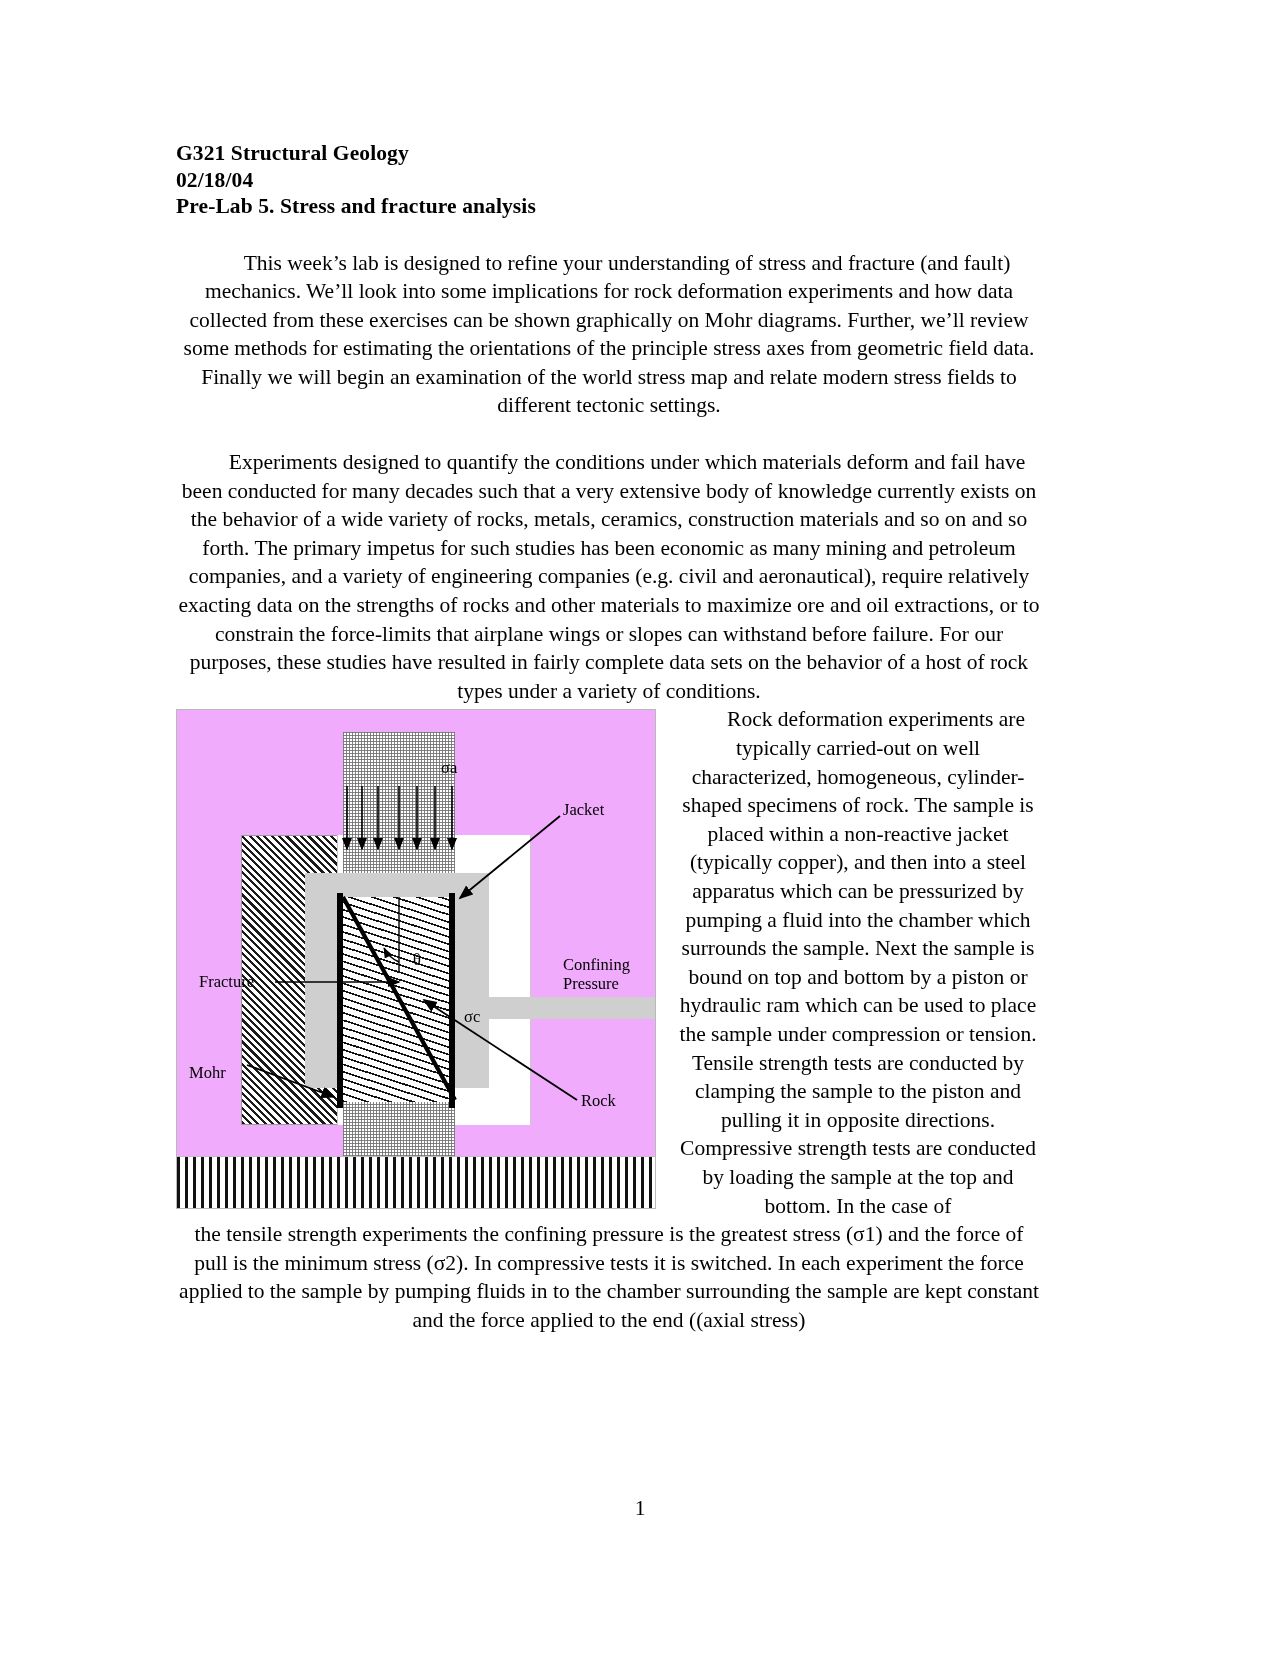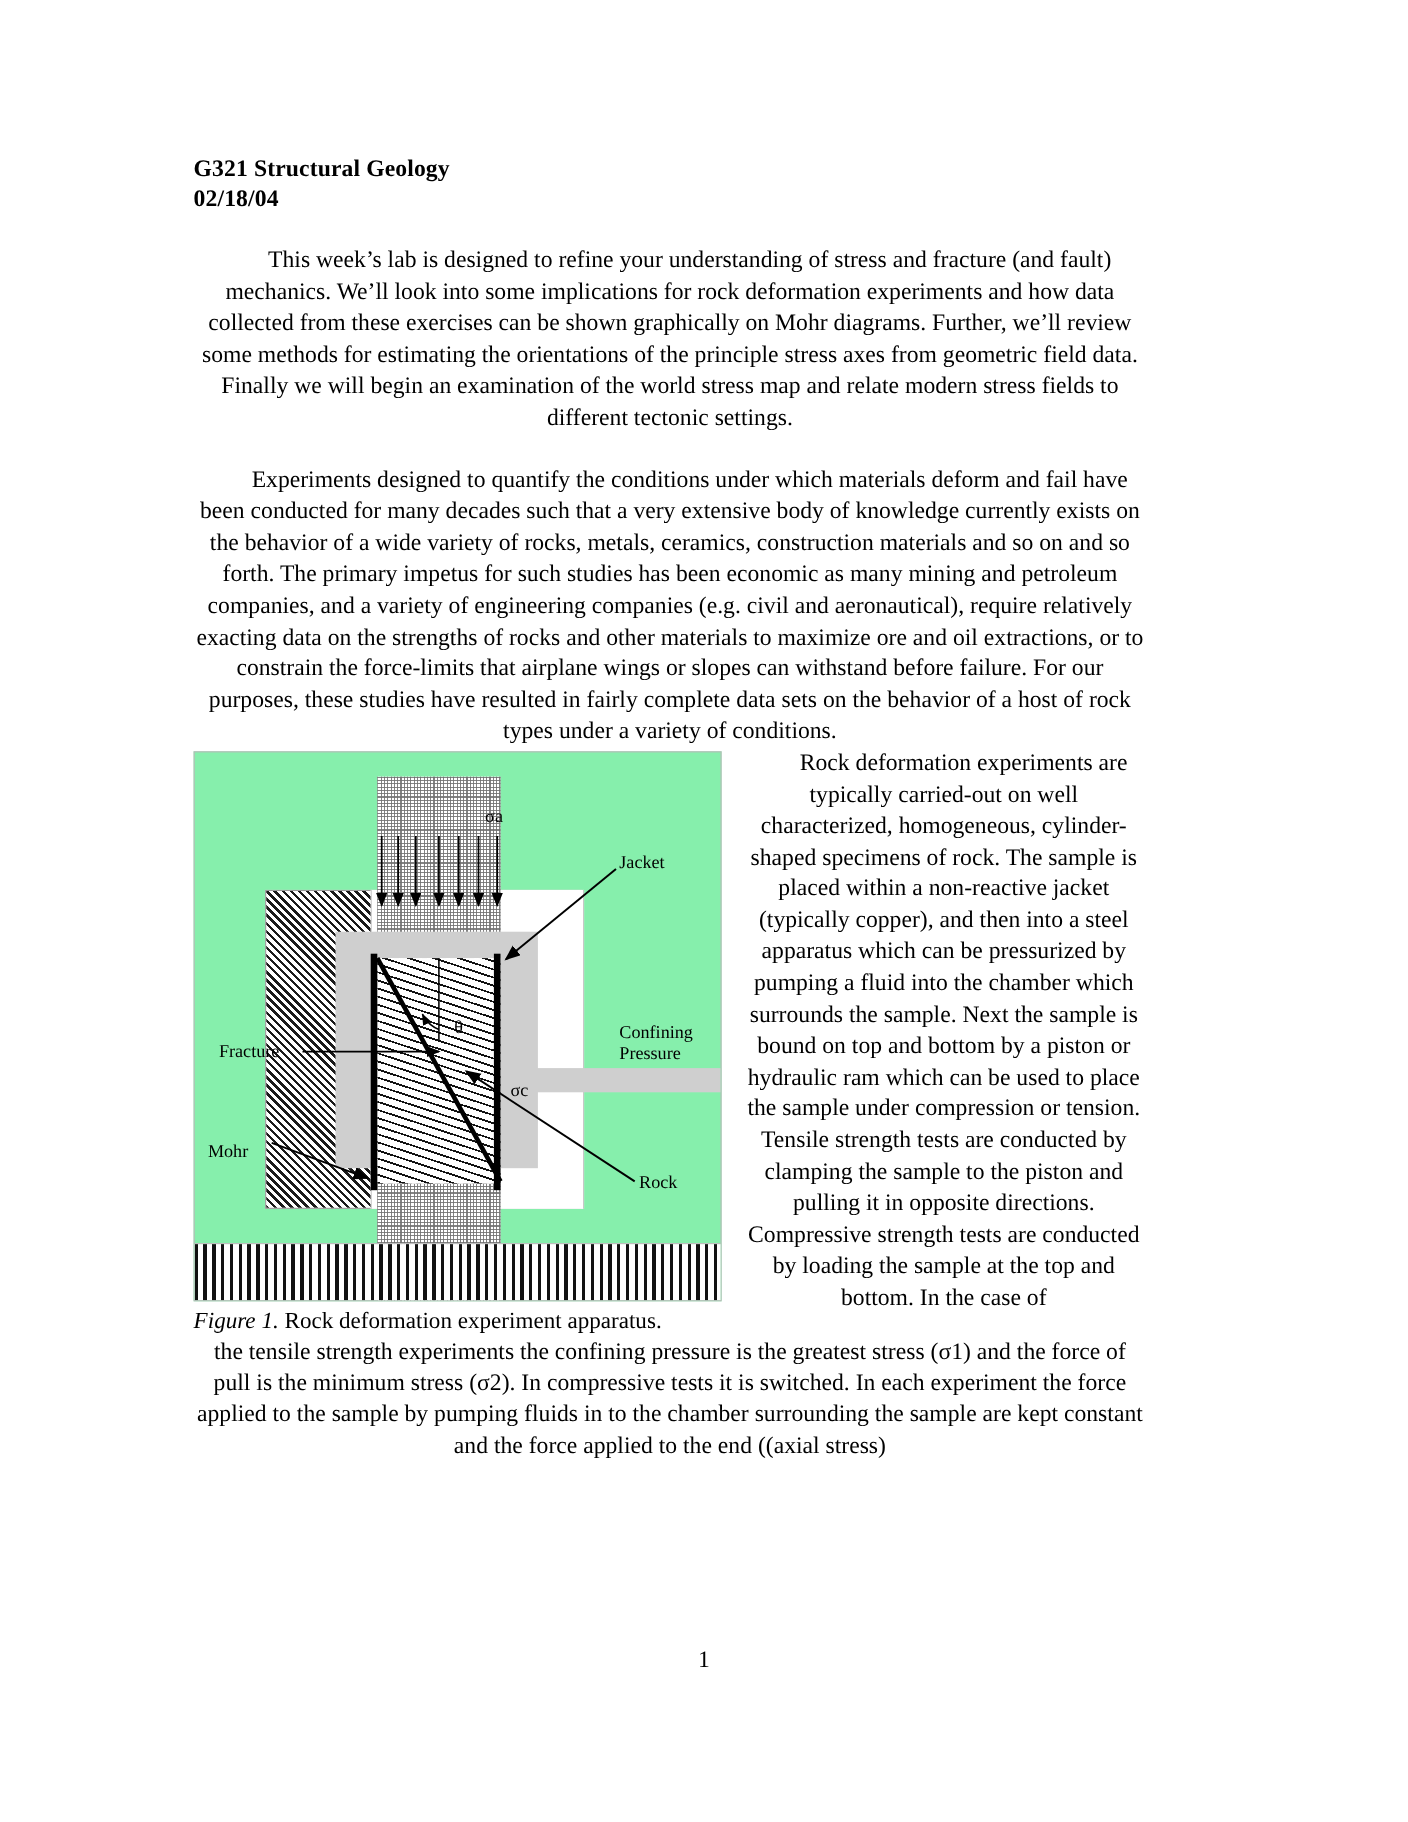--- a/index.html
+++ b/index.html
@@ -53,21 +53,21 @@
   .figure-wrap {
     float: left;
     width: 484px;
     margin: 4px 14px 0 0;
   }
   .fig-box {
     position: relative;
     width: 480px;
     height: 500px;
     border: 1px solid #b9b9b9;
-    background: #86efac;
+    background: #f0abfc;
     box-sizing: border-box;
     overflow: hidden;
   }
   .fig-caption {
     font-size: 21px;
     line-height: 27px;
     margin-top: 4px;
     width: 480px;
   }
   .fig-caption .fignum { font-style: italic; }
@@ -185,20 +185,21 @@
 </head>
 <body>
 
 <div class="page">
 
   <div class="content">
 
     <div>
       <div class="hdr-line">G321 Structural Geology</div>
       <div class="hdr-line">02/18/04</div>
+      <div class="hdr-line">Pre-Lab 5. Stress and fracture analysis</div>
     </div>
 
     <div class="gap-after-header"></div>
 
     <p class="body"><span class="indent"></span><span>This week’s lab is designed to refine your understanding of stress and fracture (and fault) mechanics.  We’ll look into some implications for rock deformation experiments and how data collected from these exercises can be shown graphically on Mohr diagrams.  Further, we’ll review some methods for estimating the orientations of the principle stress axes from geometric field data. Finally we will begin an examination of the world stress map and relate modern stress fields to different tectonic settings.</span></p>
 
     <div class="gap-sm"></div>
 
 
     <p class="body"><span class="indent"></span><span>Experiments designed to quantify the conditions under which materials deform and fail have been conducted for many decades such that a very extensive body of knowledge currently exists on the behavior of a wide variety of rocks, metals, ceramics, construction materials and so on and so forth.  The primary impetus for such studies has been economic as many mining and petroleum companies, and a variety of engineering companies (e.g. civil and aeronautical), require relatively exacting data on the strengths of rocks and other materials to maximize ore and oil extractions, or to constrain the force-limits that airplane wings or slopes can withstand before failure.  For our purposes, these studies have resulted in fairly complete data sets on the behavior of a host of rock types under a variety of conditions.</span></p>
@@ -259,21 +260,20 @@
           <div class="fig-label" style="left:236px; top:240px;">θ</div>
           <div class="fig-label" style="left:287px; top:297px;">σc</div>
           <div class="fig-label" style="left:386px; top:245px;">Confining</div>
           <div class="fig-label" style="left:386px; top:264px;">Pressure</div>
           <div class="fig-label" style="left:22px; top:262px;">Fracture</div>
           <div class="fig-label" style="left:12px; top:353px;">Mohr</div>
           <div class="fig-label" style="left:404px; top:381px;">Rock</div>
 
         </div>
 
-        <div class="fig-caption"><span class="fignum">Figure 1.</span><span> Rock deformation experiment apparatus.</span></div>
       </div>
 
       <p class="body"><span class="indent"></span><span>Rock deformation experiments are typically carried-out on well characterized, homogeneous, cylinder-shaped specimens of rock. The sample is placed within a non-reactive jacket (typically copper), and then into a steel apparatus which can be pressurized by pumping a fluid into the chamber which surrounds the sample.  Next the sample is bound on top and bottom by a piston or hydraulic ram which can be used to place the sample under compression or tension.  Tensile strength tests are conducted by clamping the sample to the piston and pulling it in opposite directions.  Compressive strength tests are conducted by loading the sample at the top and bottom.  In the case of</span></p>
 
     </div>
 
     <p class="body"><span>the tensile strength experiments the confining pressure is the greatest stress (σ1) and the force of pull is the minimum stress (σ2).  In compressive tests it is switched.  In each experiment the force applied to the sample by pumping fluids in to the chamber surrounding the sample are kept constant and the force applied to the end ((axial stress)</span></p>
 
   </div>
 

